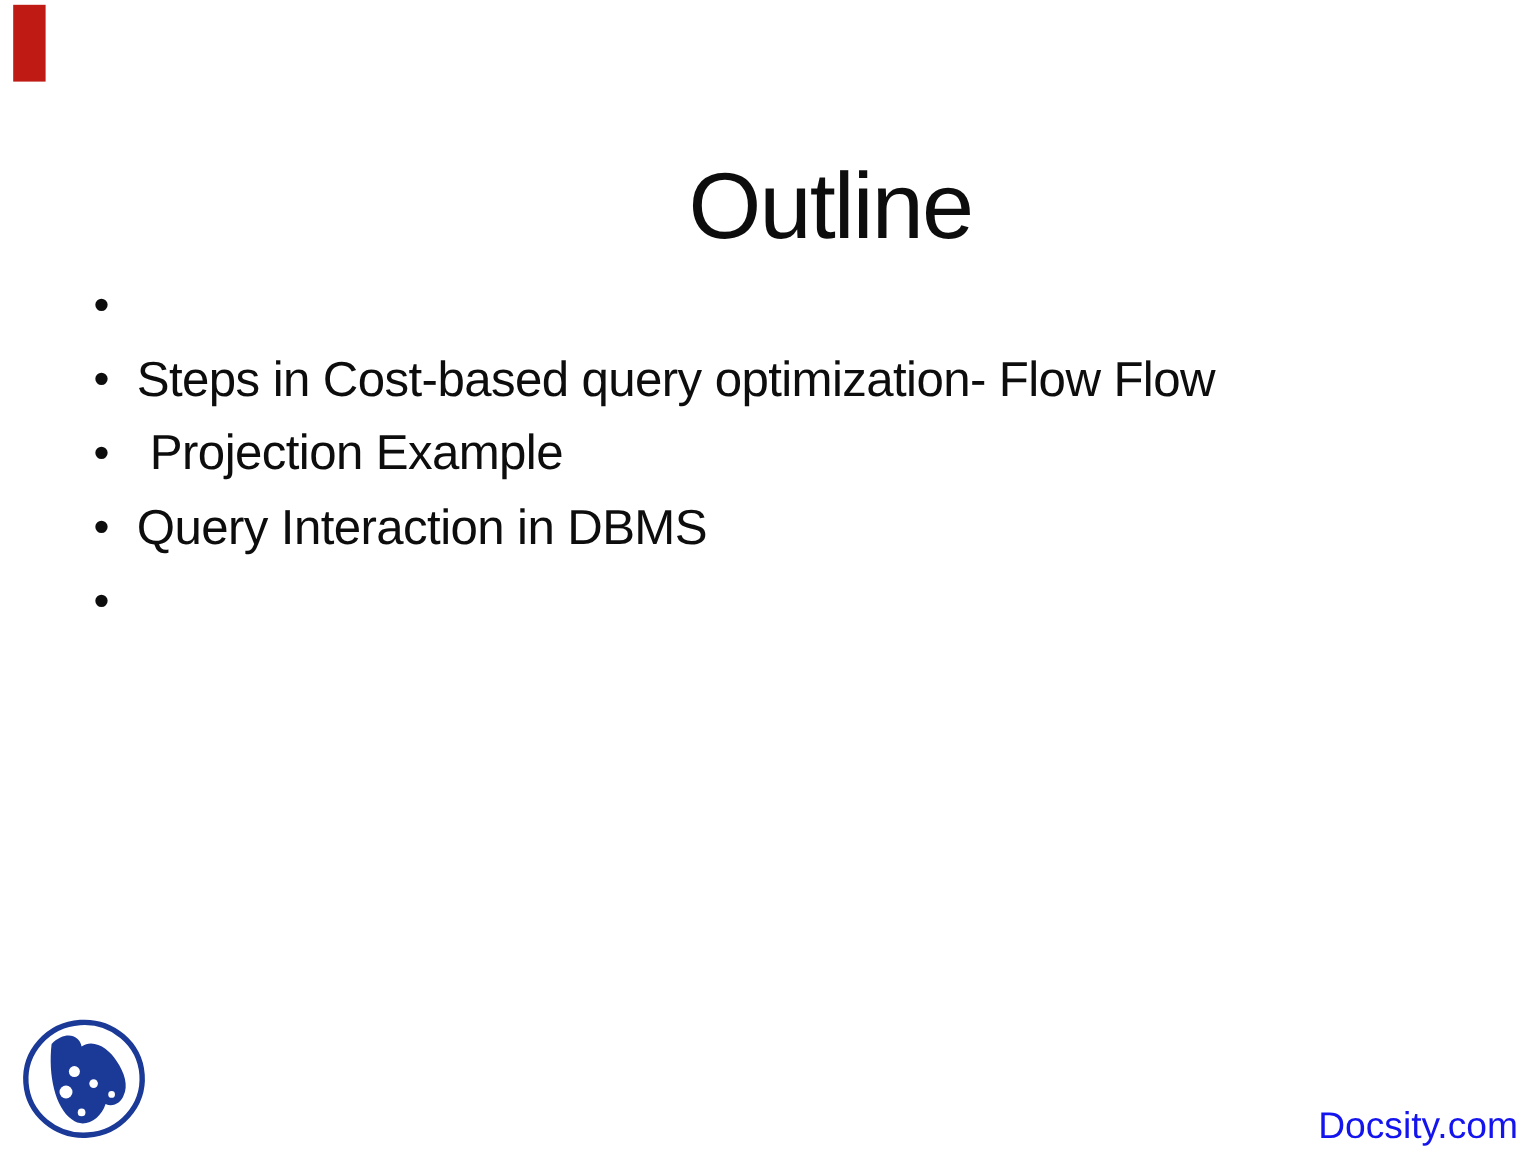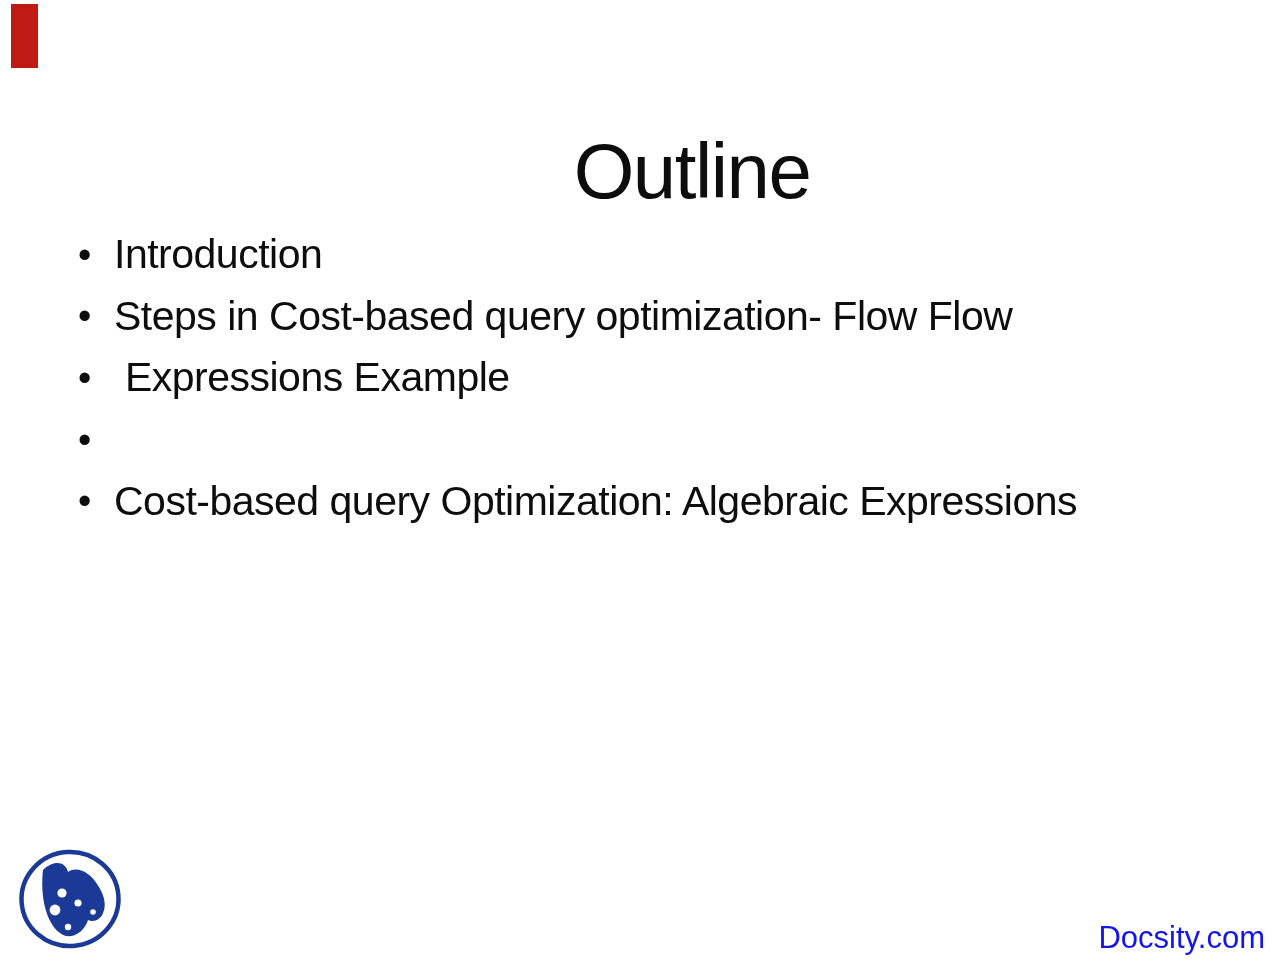--- a/index.html
+++ b/index.html
@@ -87,36 +87,35 @@
 
 <div class="slide">
 
   <div class="ribbon" style="background-color: rgb(191, 26, 20);"></div>
 
   <div class="title">Outline</div>
 
   <ul class="bullets">
     <li class="bullet-item">
       <span class="bullet-marker">•</span>
-      <span class="bullet-text">Introduction</span>
     </li>
     <li class="bullet-item">
       <span class="bullet-marker">•</span>
       <span class="bullet-text">Steps in Cost-based query optimization- Flow Flow</span>
     </li>
     <li class="bullet-item">
       <span class="bullet-marker">•</span>
-      <span class="bullet-text"> Expressions Example</span>
+      <span class="bullet-text"> Projection Example</span>
     </li>
     <li class="bullet-item">
       <span class="bullet-marker">•</span>
+      <span class="bullet-text">Query Interaction in DBMS</span>
     </li>
     <li class="bullet-item">
       <span class="bullet-marker">•</span>
-      <span class="bullet-text">Cost-based query Optimization: Algebraic Expressions</span>
     </li>
   </ul>
 
   <div class="logo" style="color: rgb(27, 58, 152);">
     <svg viewBox="0 0 108 106" xmlns="http://www.w3.org/2000/svg">
       <ellipse cx="54" cy="53" rx="48.5" ry="47" fill="none" stroke="currentColor" stroke-width="4.5" transform="rotate(-4 54 53)"></ellipse>
       <path fill="currentColor" d="M27,24
                C38,13 50,16 52,26
                C62,19 75,28 81,38
                C88,48 91,59 87,67

